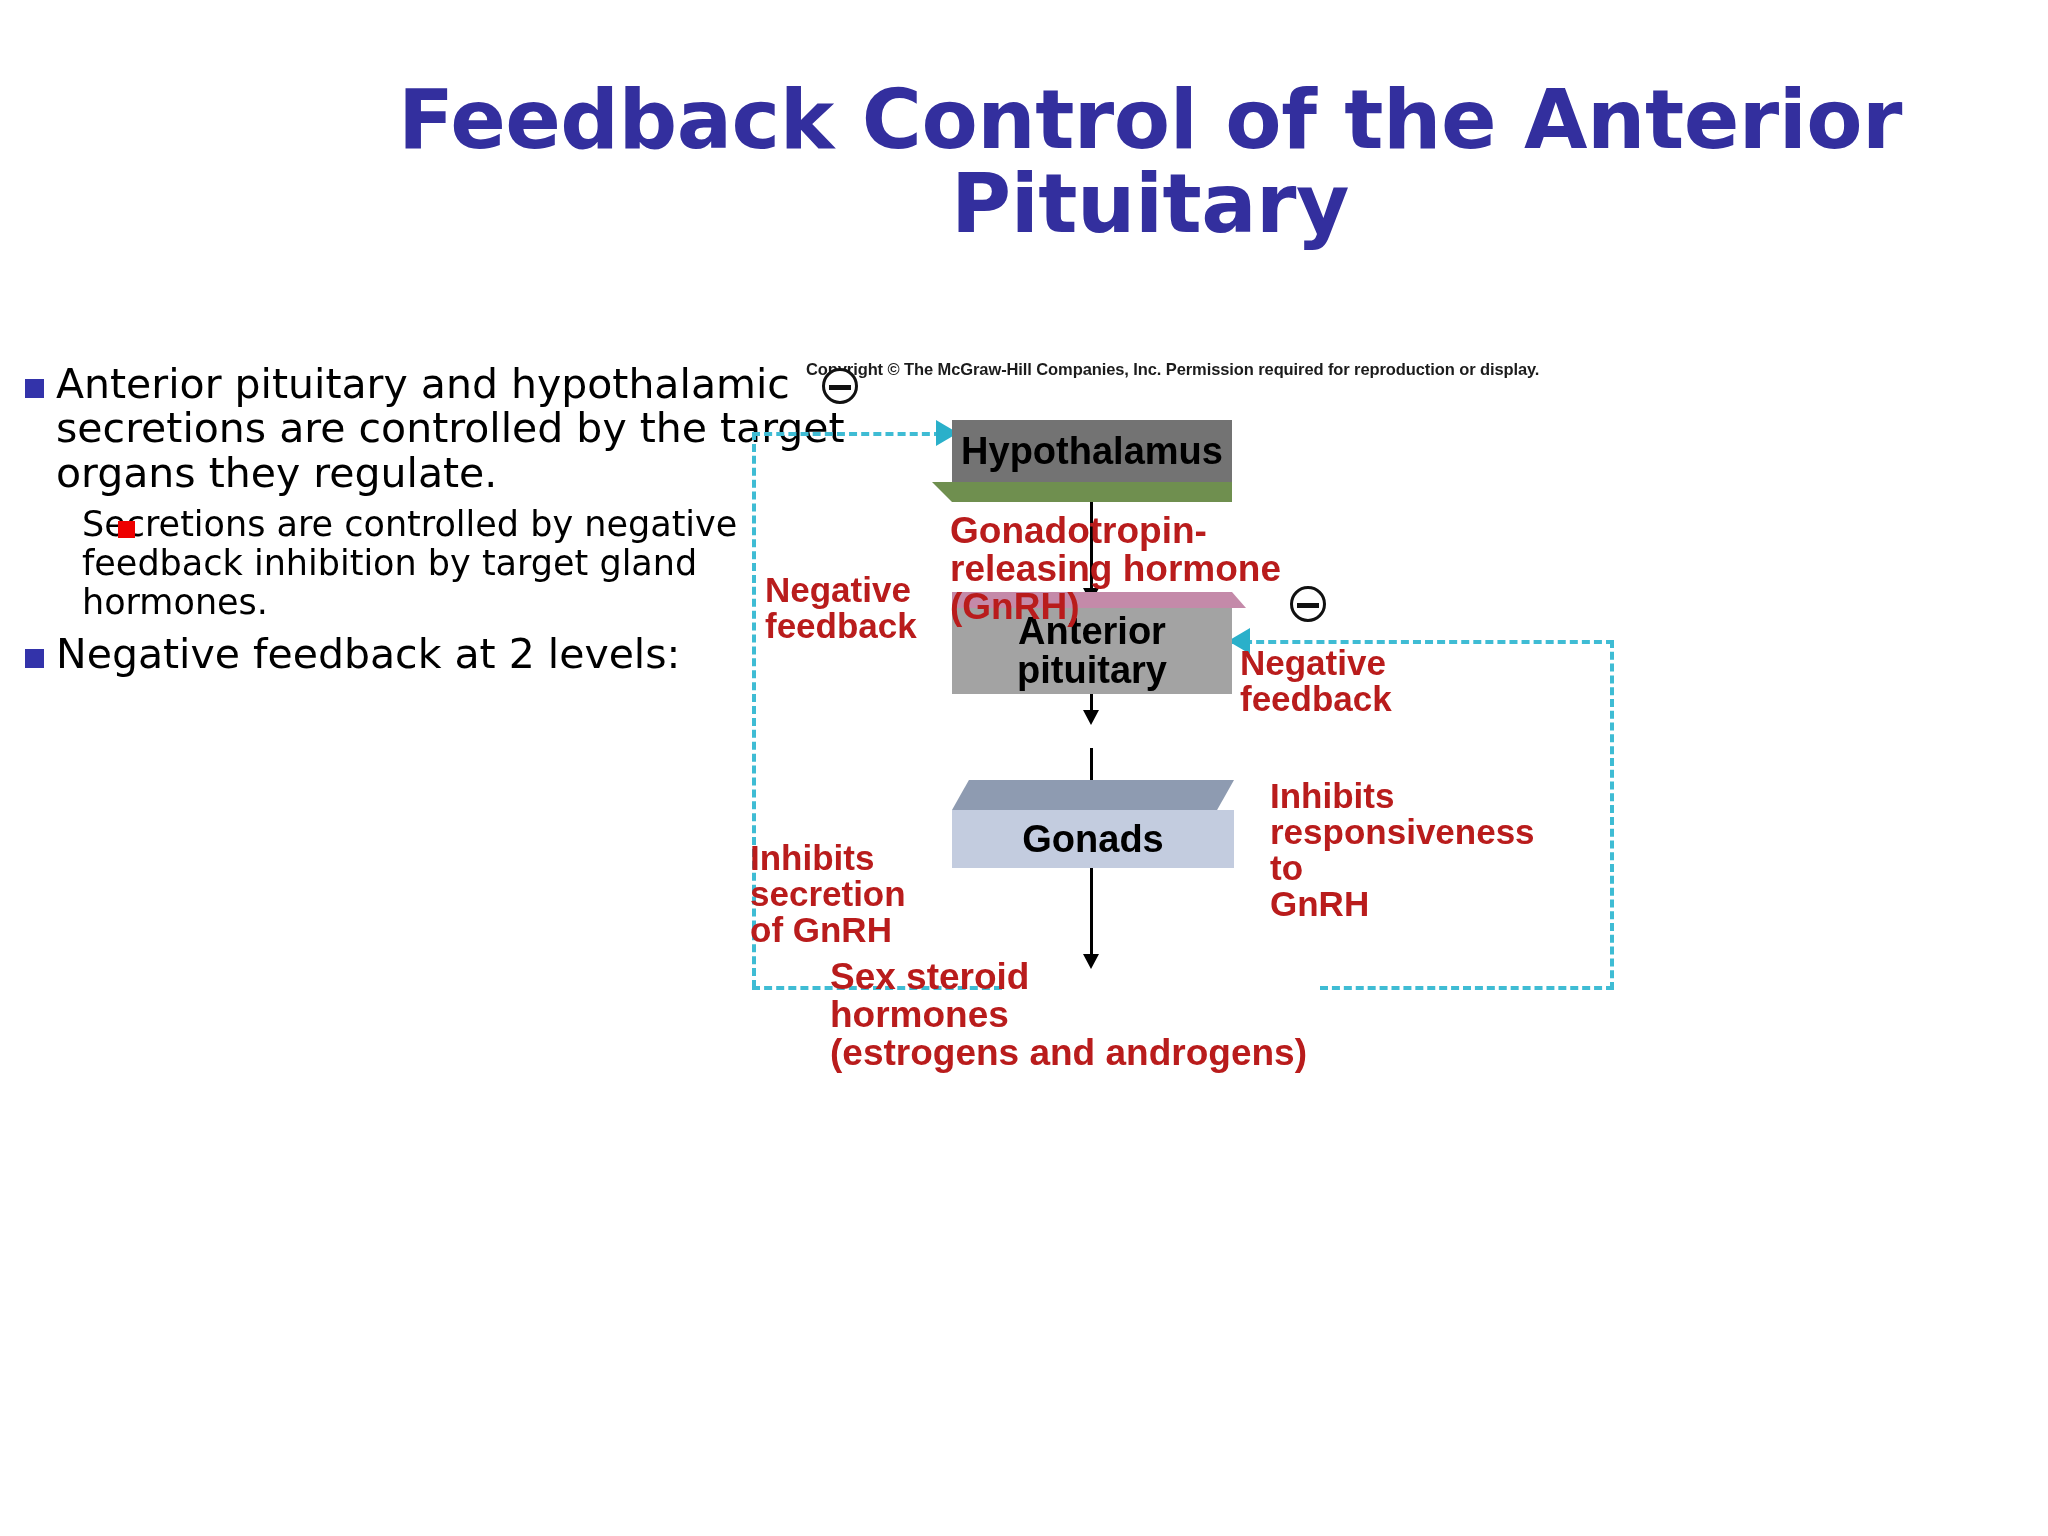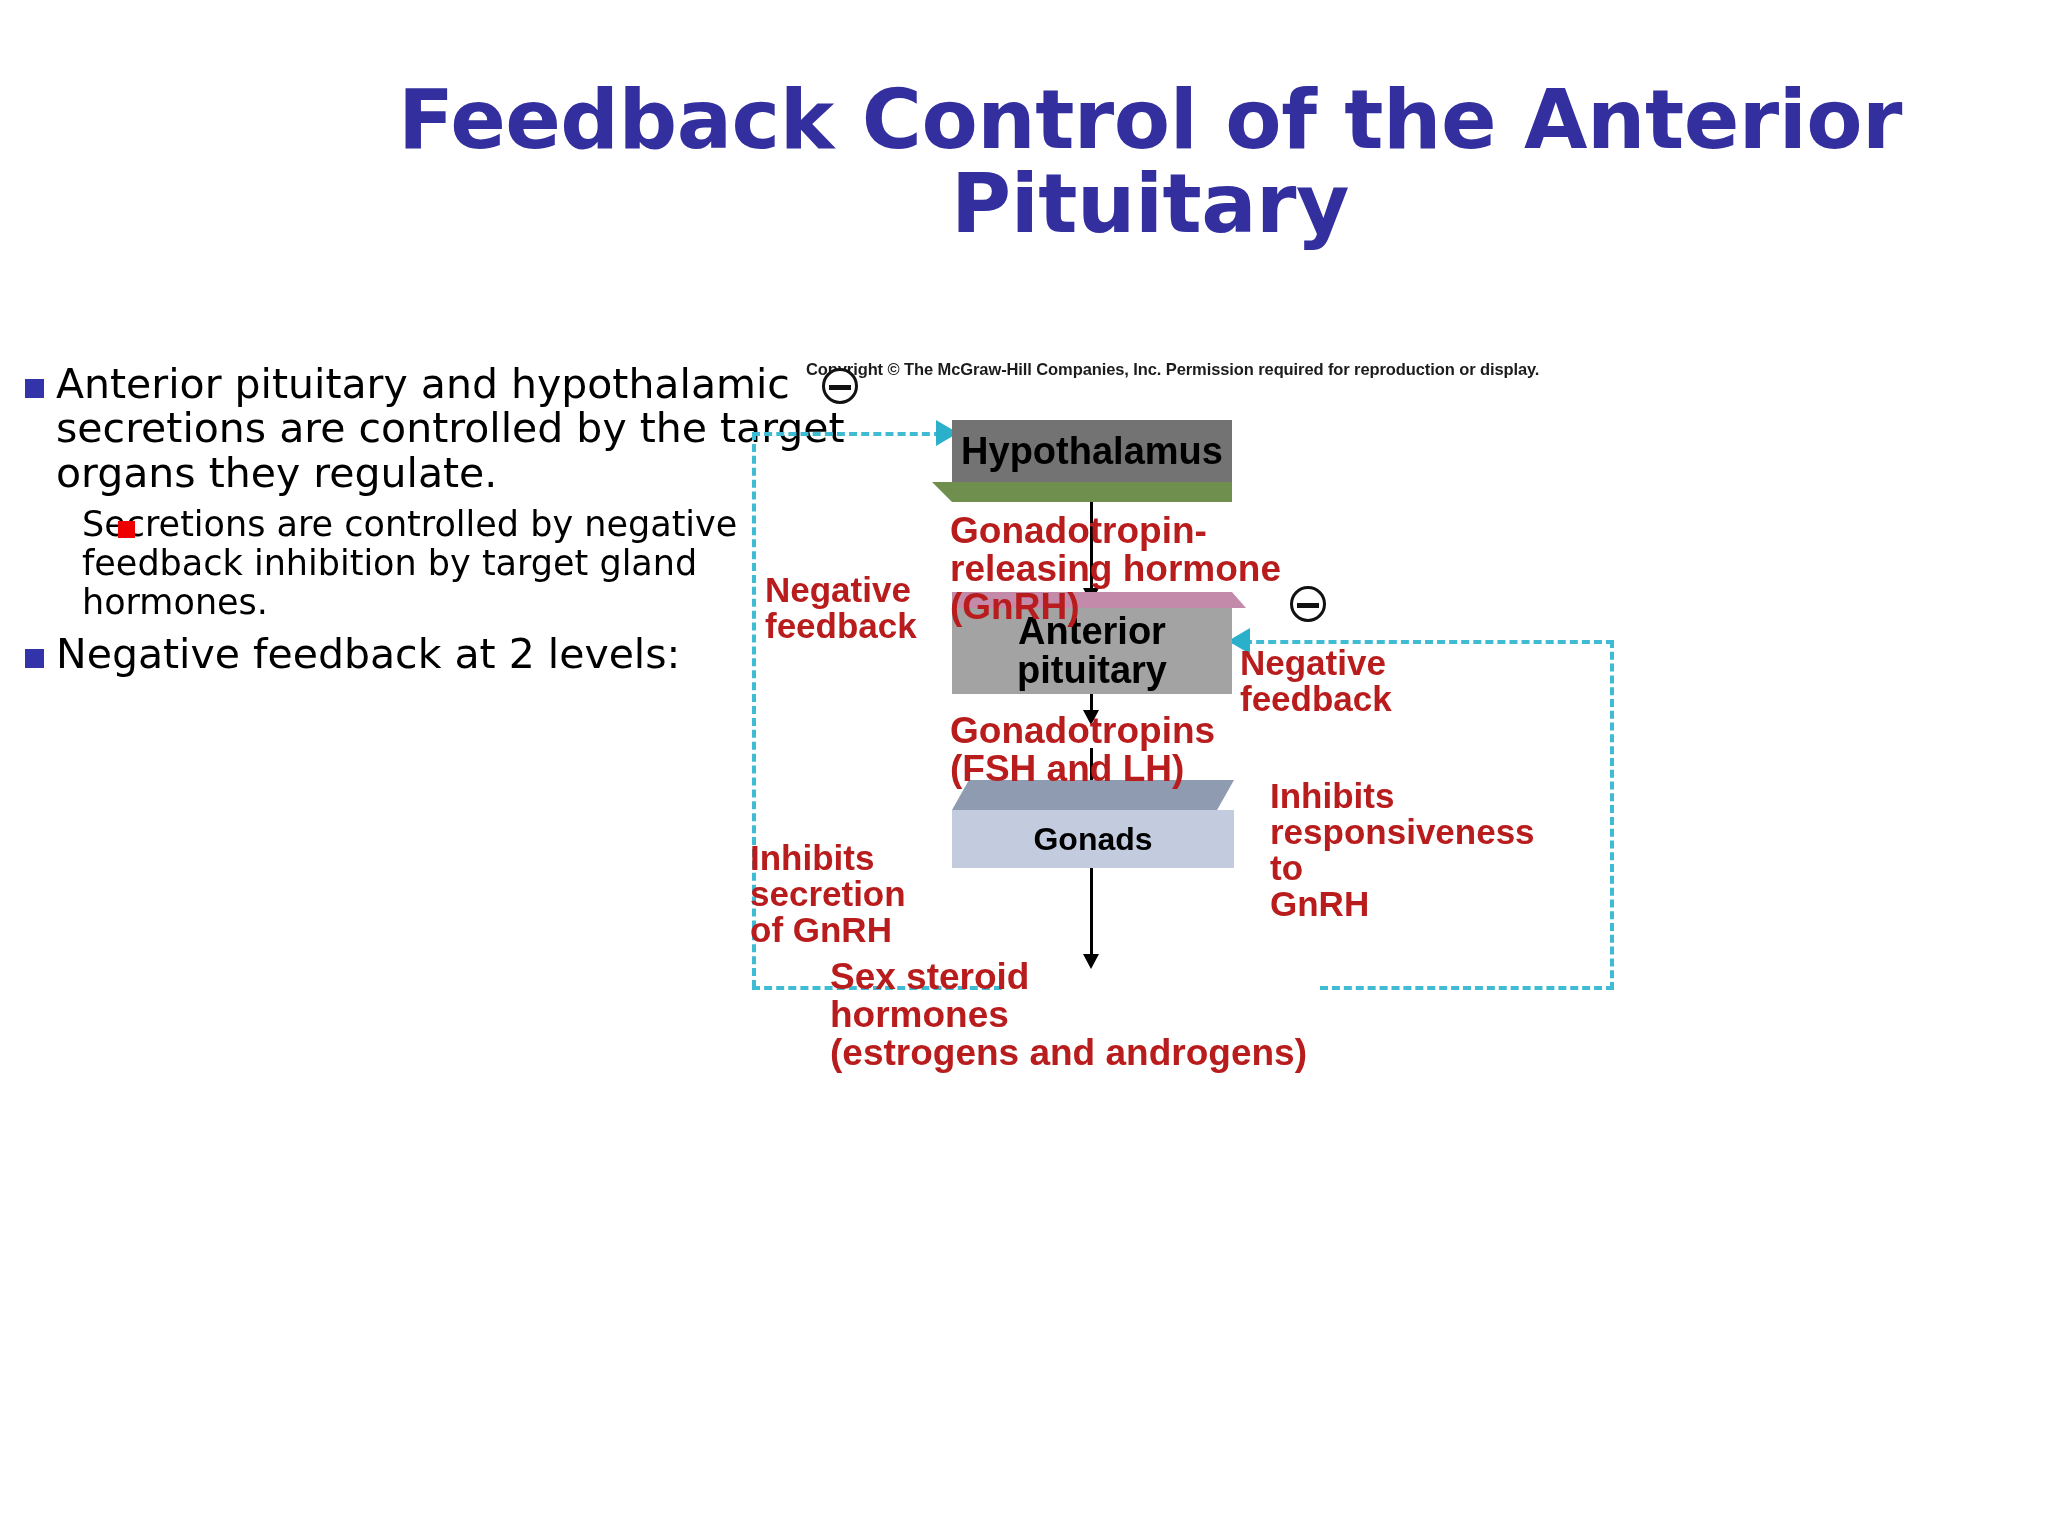--- a/index.html
+++ b/index.html
@@ -177,21 +177,21 @@
     background: #8e9bb1;
     z-index: 3;
     clip-path: polygon(6% 0, 100% 0, 94% 100%, 0 100%);
   }
   #box-gonads {
     left: 152px;
     top: 470px;
     width: 282px;
     height: 58px;
     background: #c3ccdf;
-    font-size: 32px;
+    font-size: 38px;
     z-index: 4;
   }
 
   
   .dg-label {
     position: absolute;
     font-family: "Liberation Sans", sans-serif;
     font-weight: bold;
     color: #b91c1c;
     text-align: left;
@@ -343,22 +343,20 @@
   <div class="dg-box" id="box-hypothalamus">Hypothalamus</div>
 
   <div class="dg-label" id="label-gnrh">Gonadotropin-
 releasing hormone
 (GnRH)</div>
 
   <div id="box-pituitary-top"></div>
   <div class="dg-box" id="box-pituitary">Anterior
 pituitary</div>
 
-  <div class="dg-label" id="label-gonadotropins">Gonadotropins
-(FSH and LH)</div>
 
   <div id="box-gonads-top"></div>
   <div class="dg-box" id="box-gonads">Gonads</div>
 
   <div class="dg-label" id="label-sex-steroid">Sex steroid
 hormones
 (estrogens and androgens)</div>
 
   <div class="dg-label" id="label-negfb-left">Negative
 feedback</div>

